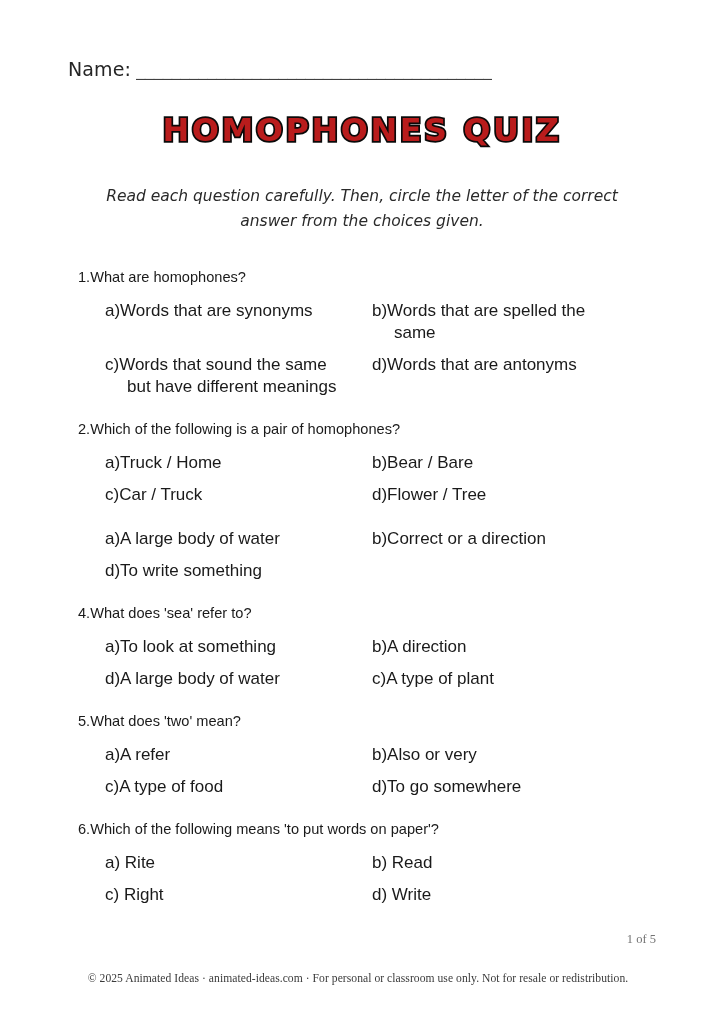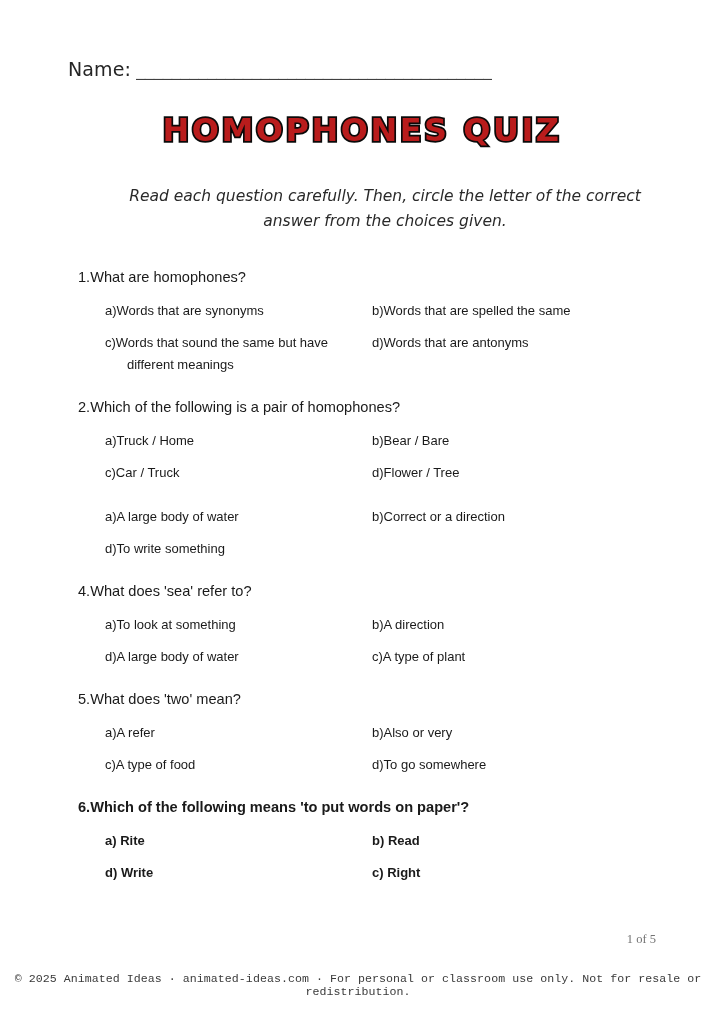--- a/index.html
+++ b/index.html
@@ -76,50 +76,49 @@
     position: absolute;
     left: 104px;
     width: 516px;
     top: 184px;
     text-align: center;
     font-family: "DejaVu Sans", sans-serif;
     font-style: italic;
     font-size: 15.5px;
     line-height: 25px;
     color: #2a2a2a;
-    margin-left: 23px;
   }
 
   
   .questions {
     position: absolute;
     left: 78px;
     top: 268px;
     width: 576px;
   }
   .question-block { margin-bottom: 22px; }
-  .question-block:last-child { margin-bottom: 16px; font-weight: bold; }
+  .question-block:last-child { margin-bottom: 16px; }
 
   .q-text {
     font-family: "Liberation Sans", sans-serif;
     font-size: 14.6px;
     line-height: 19px;
     color: #1a1a1a;
     margin-bottom: 13px;
   }
 
   .options {
     display: grid;
     grid-template-columns: 267px 1fr;
     row-gap: 10px;
     padding-left: 27px;
   }
   .option {
     font-family: "Liberation Sans", sans-serif;
-    font-size: 13px;
+    font-size: 17px;
     line-height: 22px;
     color: #1a1a1a;
     padding-left: 22px;
     text-indent: -22px;
     padding-right: 23px;
   }
 
   
   .page-number {
     position: absolute;
@@ -130,21 +129,21 @@
     color: #737373;
   }
 
   
   .footer {
     position: absolute;
     left: 0;
     right: 8px;
     top: 972px;
     text-align: center;
-    font-family: Liberation Mono, monospace;
+    font-family: Liberation Serif, serif;
     font-size: 11.6px;
     color: #3a3a3a;
     letter-spacing: 0.05px;
   }
 </style>
 </head>
 <body>
 
 <div class="page">
 
@@ -207,22 +206,22 @@
         <div class="option">c)A type of food</div>
         <div class="option">d)To go somewhere</div>
       </div>
     </div>
 
     <div class="question-block">
       <div class="q-text">6.Which of the following means 'to put words on paper'?</div>
       <div class="options">
         <div class="option">a) Rite</div>
         <div class="option">b) Read</div>
+        <div class="option">c) Right</div>
         <div class="option">d) Write</div>
-        <div class="option">c) Right</div>
       </div>
     </div>
 
   </div>
 
   <div class="page-number">1 of 5</div>
 
   <div class="footer">© 2025 Animated Ideas · animated-ideas.com · For personal or classroom use only. Not for resale or redistribution.</div>
 
 </div>

